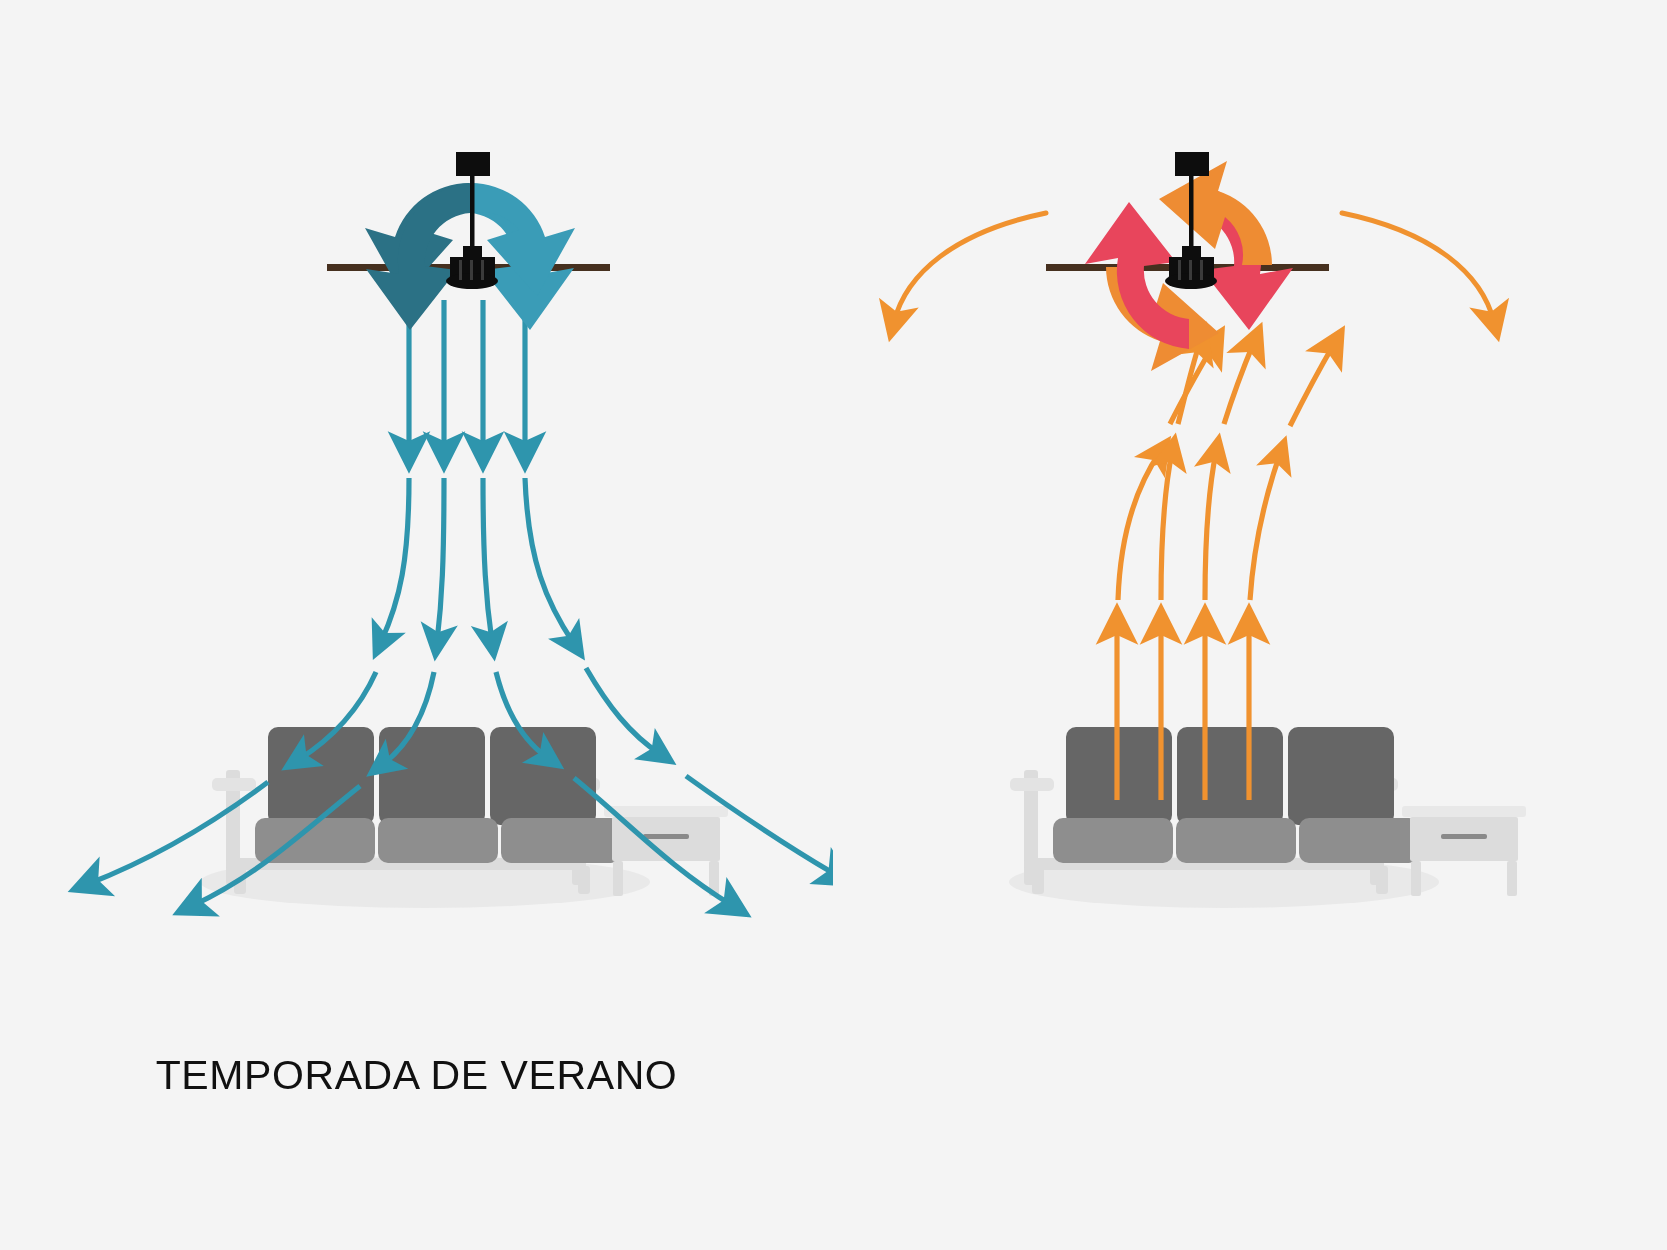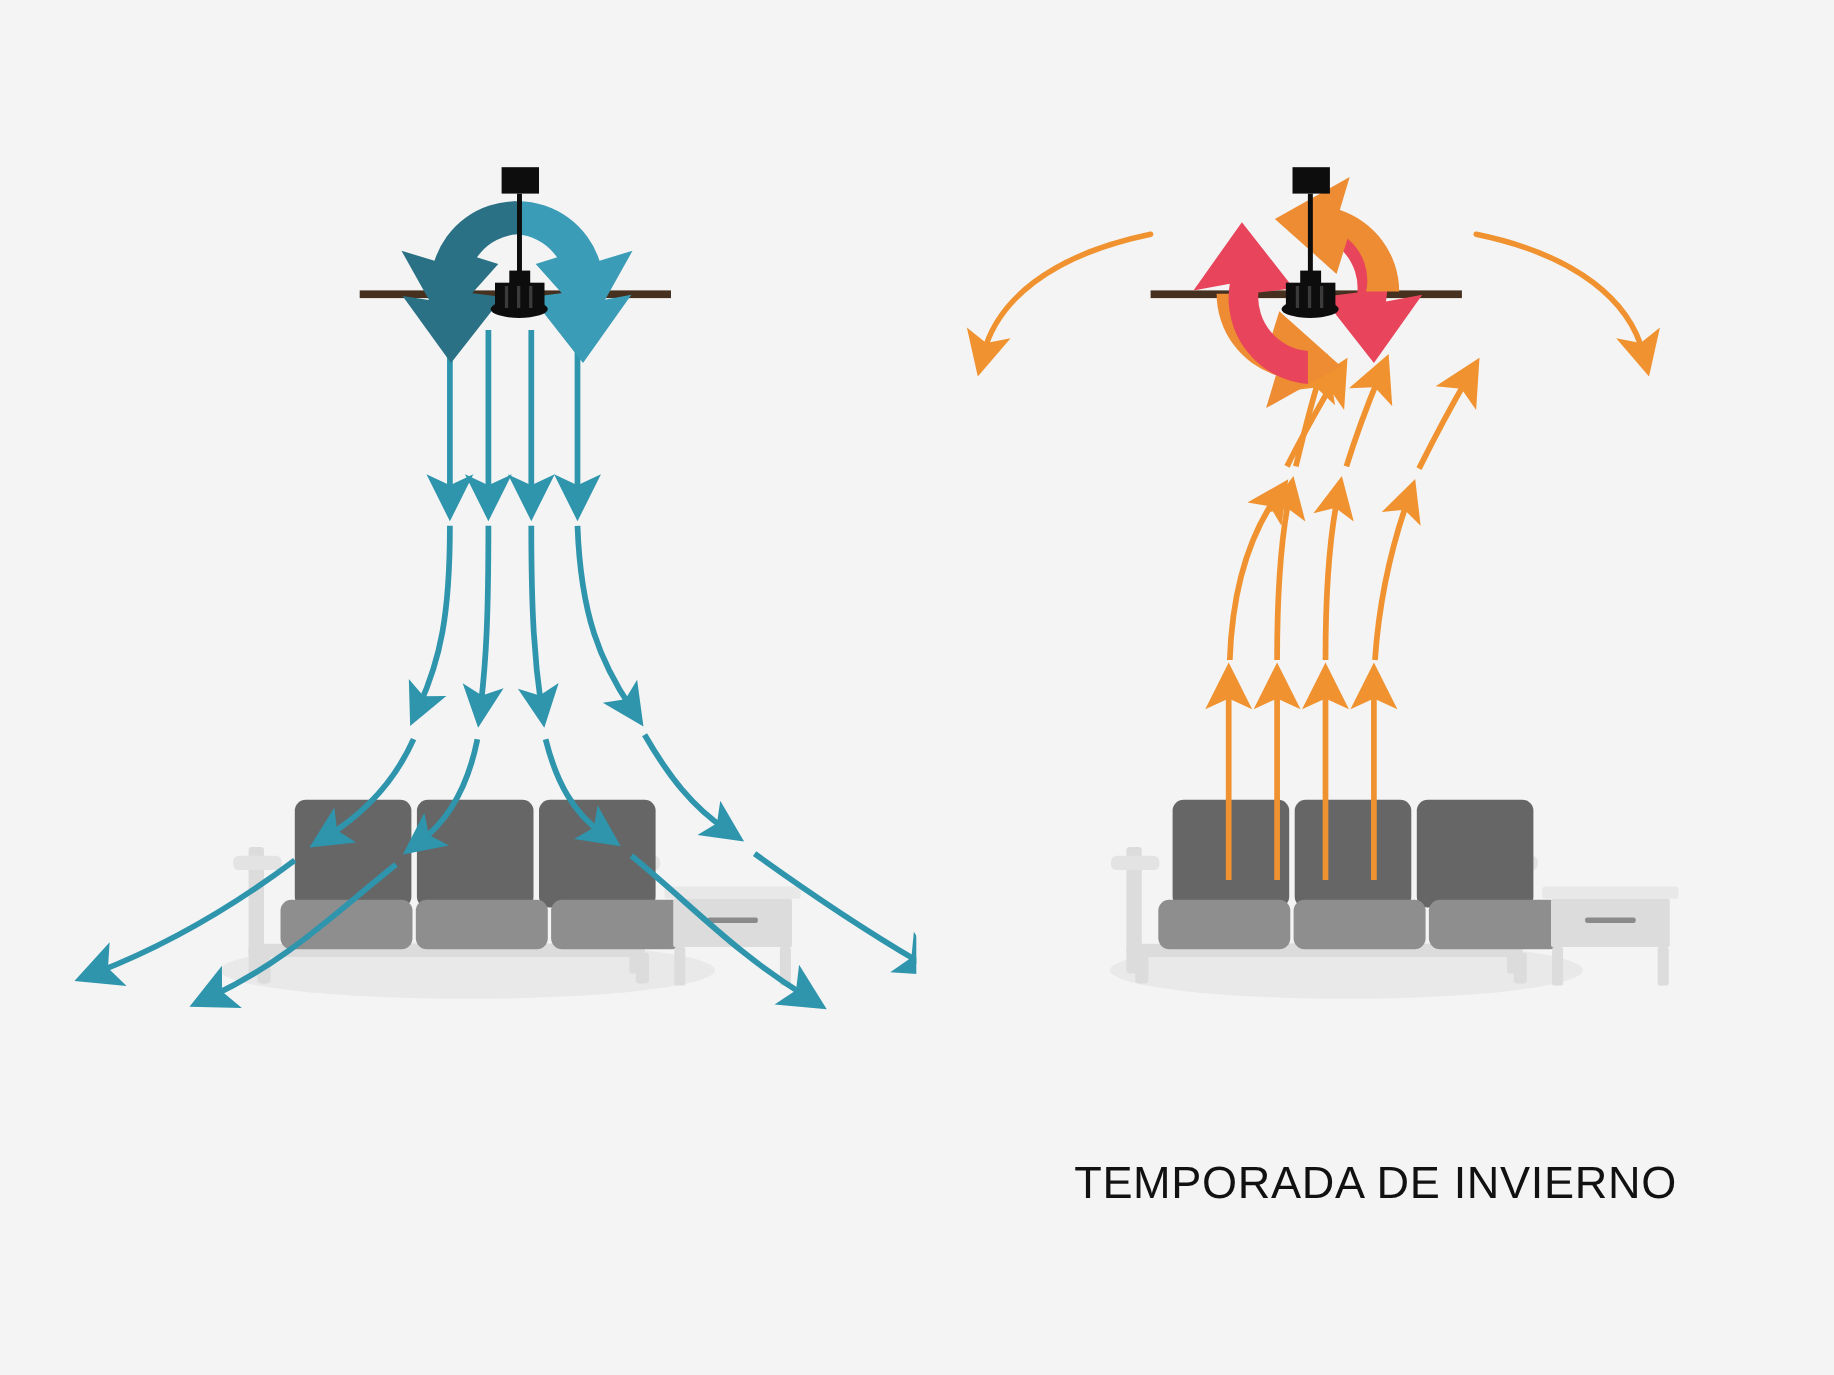--- a/index.html
+++ b/index.html
@@ -137,20 +137,21 @@
         <rect x="470" y="176" width="4.5" height="72" fill="#0d0d0d"></rect>
         <rect x="463" y="246" width="19" height="12" fill="#0d0d0d"></rect>
         <rect x="450" y="257" width="45" height="26" fill="#0d0d0d"></rect>
         <ellipse cx="472" cy="281" rx="26" ry="8" fill="#0d0d0d"></ellipse>
         <rect x="459" y="260" width="3" height="20" fill="#3b3b3b"></rect>
         <rect x="470" y="260" width="3" height="20" fill="#3b3b3b"></rect>
         <rect x="481" y="260" width="3" height="20" fill="#3b3b3b"></rect>
       </g>
     </svg>
 
+    <div class="caption">TEMPORADA DE VERANO</div>
   </div>
 
   <div class="panel" id="panel-winter">
     <svg class="panel-svg" viewBox="0 0 833 1070" xmlns="http://www.w3.org/2000/svg">
       <defs>
         <marker id="w-head" markerWidth="9" markerHeight="9" refX="4.4" refY="4.5" orient="auto" markerUnits="strokeWidth">
           <path d="M0.4,0.4 L8.6,4.5 L0.4,8.6 L2.3,4.5 Z" fill="#f0922f"></path>
         </marker>
         <marker id="w-head-b" markerWidth="8" markerHeight="8" refX="4" refY="4" orient="auto" markerUnits="strokeWidth">
           <path d="M0.4,0.4 L7.8,4 L0.4,7.6 L2.1,4 Z" fill="#f0922f"></path>
@@ -225,16 +226,15 @@
         <rect x="355" y="176" width="4.5" height="72" fill="#0d0d0d"></rect>
         <rect x="348" y="246" width="19" height="12" fill="#0d0d0d"></rect>
         <rect x="335" y="257" width="45" height="26" fill="#0d0d0d"></rect>
         <ellipse cx="357" cy="281" rx="26" ry="8" fill="#0d0d0d"></ellipse>
         <rect x="344" y="260" width="3" height="20" fill="#3b3b3b"></rect>
         <rect x="355" y="260" width="3" height="20" fill="#3b3b3b"></rect>
         <rect x="366" y="260" width="3" height="20" fill="#3b3b3b"></rect>
       </g>
     </svg>
 
-    <div class="caption">TEMPORADA DE INVIERNO</div>
   </div>
 
 </div>
 
 </body></html>

